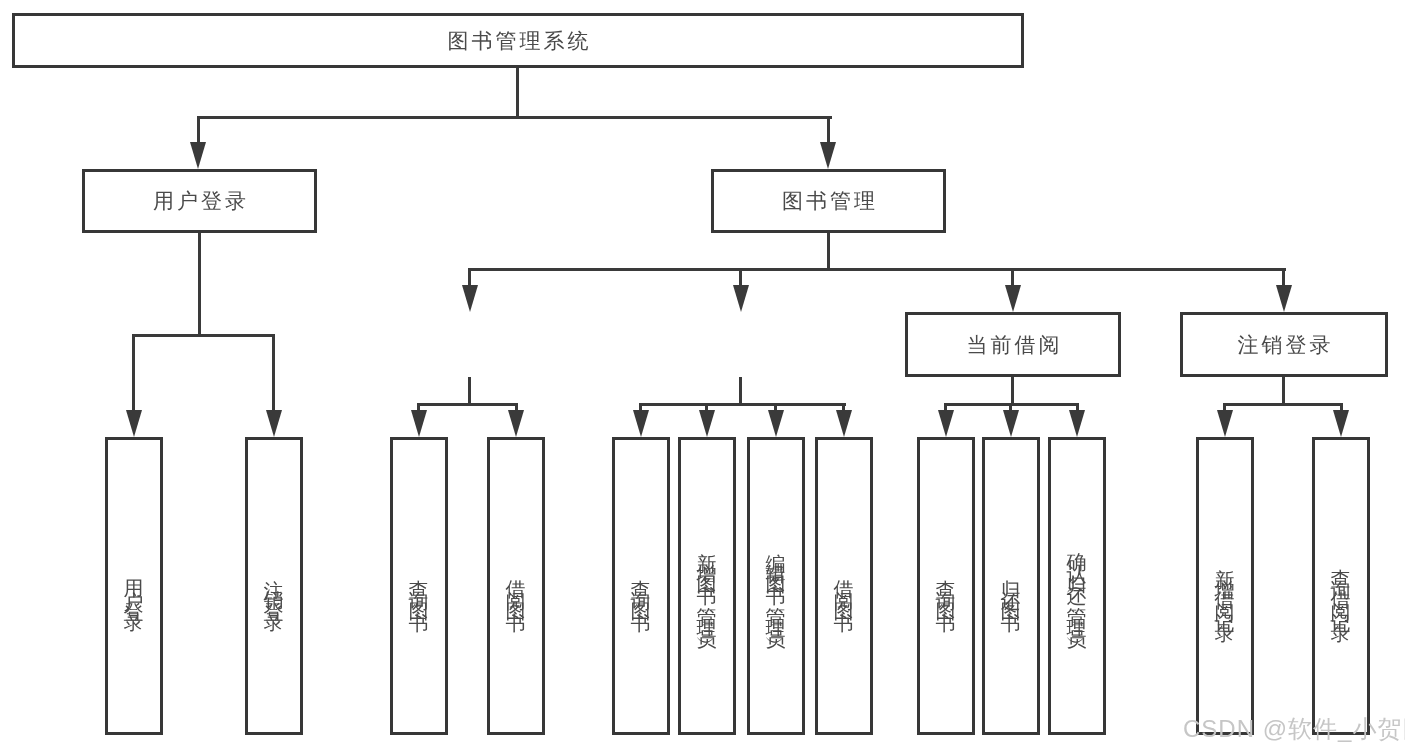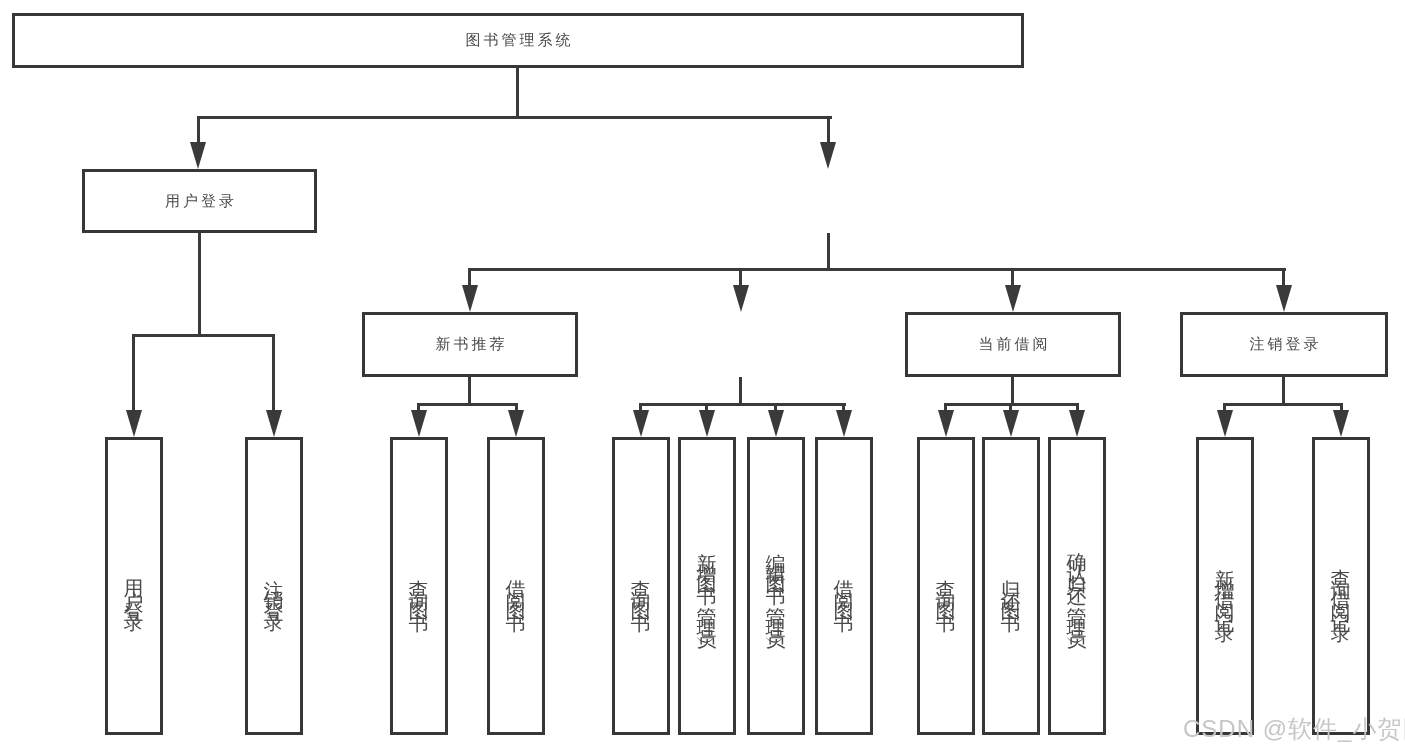--- a/index.html
+++ b/index.html
@@ -16,21 +16,21 @@
     box-sizing: border-box;
     background: #ffffff;
     border: 3px solid #373737;
     display: flex;
     align-items: center;
     justify-content: center;
     color: #4a4a4a;
     z-index: 2;
   }
   .hlabel {
-    font-size: 15px;
+    font-size: 21px;
     letter-spacing: 3px;
     text-indent: 3px;
     white-space: nowrap;
   }
   .leaf { top: 437px; height: 298px; width: 58px; }
   .leaf .vlabel {
     writing-mode: vertical-rl;
     text-orientation: mixed;
     font-size: 20px;
     line-height: 1;
@@ -70,42 +70,42 @@
   <div class="vline" style="left:516px; top:68px; height:50px;"></div>
   <div class="hline" style="left:197px; top:116px; width:635px;"></div>
   <div class="vline" style="left:197px; top:116px; height:30px;"></div>
   <div class="arrow" style="left:190px; top:142px;"></div>
   <div class="vline" style="left:827px; top:116px; height:30px;"></div>
   <div class="arrow" style="left:820px; top:142px;"></div>
 
   <div class="box" style="left:82px; top:169px; width:235px; height:64px;">
     <span class="hlabel">用户登录</span>
   </div>
+  <div class="box" style="left:711px; top:169px; width:235px; height:64px;">
+    <span class="hlabel">图书管理</span>
+  </div>
 
   <div class="vline" style="left:198px; top:233px; height:103px;"></div>
   <div class="hline" style="left:132px; top:334px; width:143px;"></div>
   <div class="vline" style="left:132px; top:334px; height:80px;"></div>
   <div class="arrow" style="left:126px; top:410px;"></div>
   <div class="vline" style="left:272px; top:334px; height:80px;"></div>
   <div class="arrow" style="left:266px; top:410px;"></div>
 
   <div class="vline" style="left:827px; top:233px; height:37px;"></div>
   <div class="hline" style="left:468px; top:268px; width:818px;"></div>
   <div class="vline" style="left:468px; top:268px; height:22px;"></div>
   <div class="arrow" style="left:462px; top:285px;"></div>
   <div class="vline" style="left:739px; top:268px; height:22px;"></div>
   <div class="arrow" style="left:733px; top:285px;"></div>
   <div class="vline" style="left:1011px; top:268px; height:22px;"></div>
   <div class="arrow" style="left:1005px; top:285px;"></div>
   <div class="vline" style="left:1282px; top:268px; height:22px;"></div>
   <div class="arrow" style="left:1276px; top:285px;"></div>
 
-  <div class="box" style="left:362px; top:312px; width:216px; height:65px;">
-    <span class="hlabel">新书推荐</span>
-  </div>
   <div class="box" style="left:905px; top:312px; width:216px; height:65px;align-items:center;">
     <span class="hlabel">当前借阅</span>
   </div>
   <div class="box" style="left:1180px; top:312px; width:208px; height:65px;">
     <span class="hlabel">注销登录</span>
   </div>
 
   <div class="vline" style="left:468px; top:377px; height:29px;"></div>
   <div class="hline" style="left:417px; top:403px; width:101px;"></div>
   <div class="vline" style="left:417px; top:403px; height:12px;"></div>

